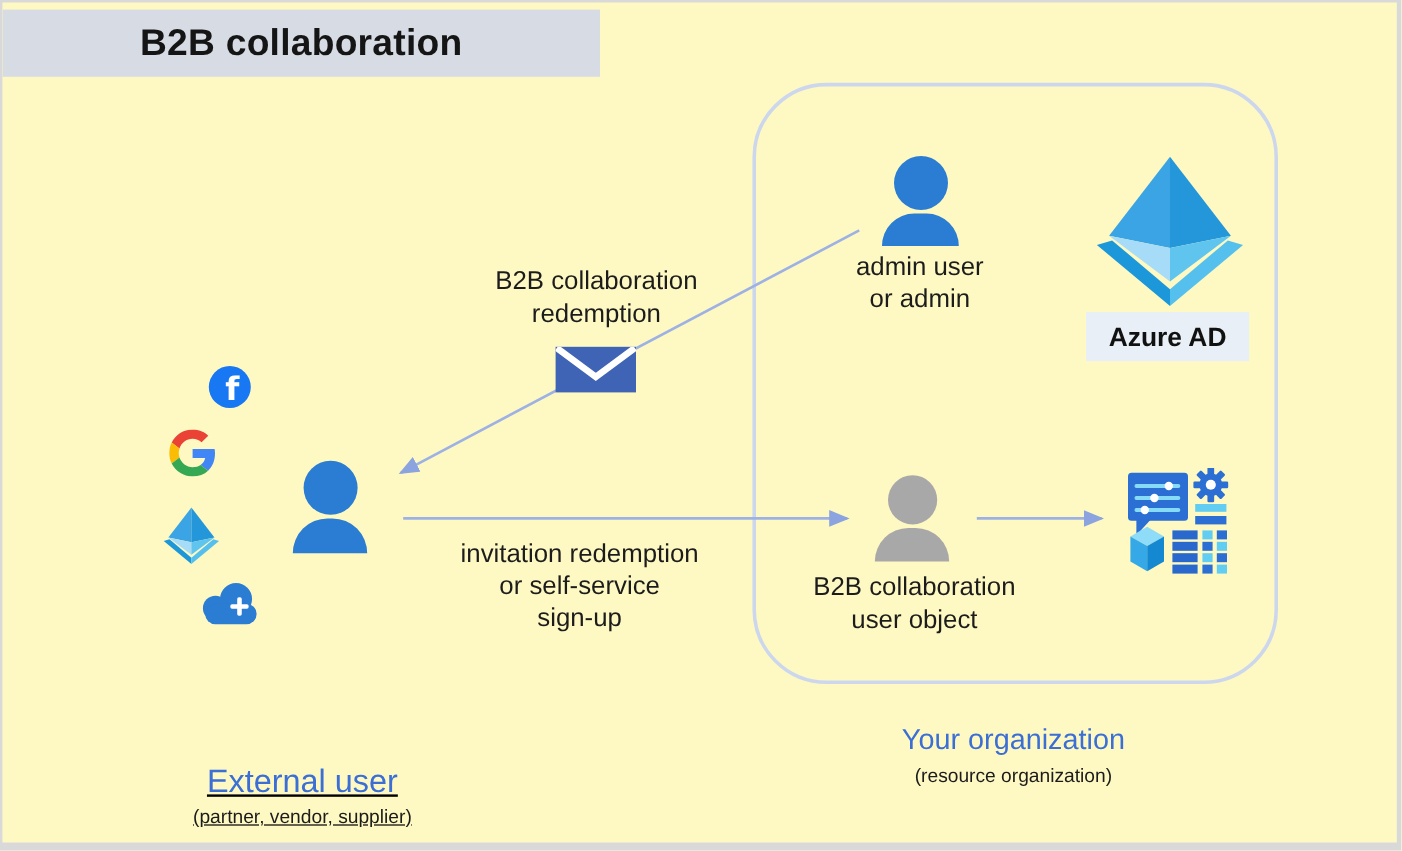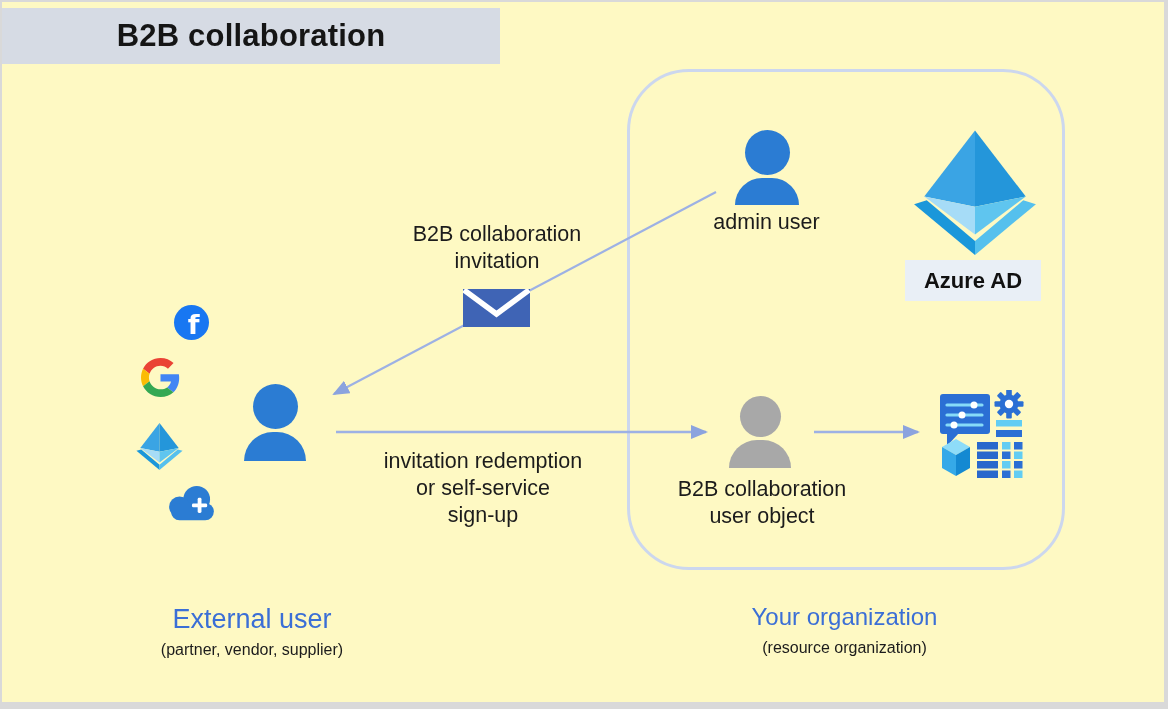--- a/index.html
+++ b/index.html
@@ -117,41 +117,42 @@
     </svg>
   </div>
 
   <div class="person blue" style="left:242px;top:382px;width:62px;">
     <div class="p-head" style="width:45px;height:45px;"></div>
     <div class="p-body" style="width:62px;height:29px;"></div>
   </div>
 
   <div class="lbl" style="left:383px;top:219px;width:224px;">
     <div>B2B collaboration</div>
-    <div>invitation</div>
+    <div>redemption</div>
   </div>
 
   <div class="envelope">
     <svg width="67" height="38" viewBox="0 0 67 38">
       <polyline points="1,1 33.5,25 66,1" fill="none" stroke="#ffffff" stroke-width="5.5"></polyline>
     </svg>
   </div>
 
   <div class="lbl" style="left:345px;top:446px;width:272px;">
     <div>invitation redemption</div>
     <div>or self-service</div>
     <div>sign-up</div>
   </div>
 
   <div class="person blue" style="left:733px;top:128px;width:64px;">
     <div class="p-head" style="width:45px;height:45px;"></div>
     <div class="p-body" style="width:64px;height:27px;"></div>
   </div>
   <div class="lbl" style="left:692px;top:207px;width:145px;">
     <div>admin user</div>
+    <div>or admin</div>
   </div>
 
   <div class="abs z2" style="left:905px;top:126px;width:136px;height:132px;">
     <svg viewBox="0 0 100 104" width="136" height="132">
       <polygon points="50,2 10,54 50,62" fill="#3aa4e4"></polygon>
       <polygon points="50,2 90,54 50,62" fill="#2496da"></polygon>
       <polygon points="10,54 50,62 50,84" fill="#a6dcf7"></polygon>
       <polygon points="90,54 50,62 50,84" fill="#5fc5ef"></polygon>
       <path d="M2,60 L50,100 L50,89 L12,57 Z" fill="#1b97da"></path>
       <path d="M98,60 L50,100 L50,89 L88,57 Z" fill="#55c0ed"></path>
@@ -222,21 +223,21 @@
           <rect x="67" y="80.5" width="8.5" height="7.5" fill="#2b6fd4"></rect>
           <rect x="79" y="52" width="8.5" height="7.5" fill="#2b6fd4"></rect>
           <rect x="79" y="61.5" width="8.5" height="7.5" fill="#62cdf3"></rect>
           <rect x="79" y="71" width="8.5" height="7.5" fill="#2b6fd4"></rect>
           <rect x="79" y="80.5" width="8.5" height="7.5" fill="#62cdf3"></rect>
         </g>
       </g>
     </svg>
   </div>
 
-  <div class="big-lbl" style="left:95px;top:601px;width:310px;">
+  <div class="big-lbl" style="left:95px;top:633px;width:310px;text-decoration:underline;">
     <div class="t">External user</div>
     <div class="s">(partner, vendor, supplier)</div>
   </div>
   <div class="big-lbl" style="left:685px;top:599px;width:315px;">
     <div class="t" style="font-size:24px;">Your organization</div>
     <div class="s">(resource organization)</div>
   </div>
 
 </div>
 

